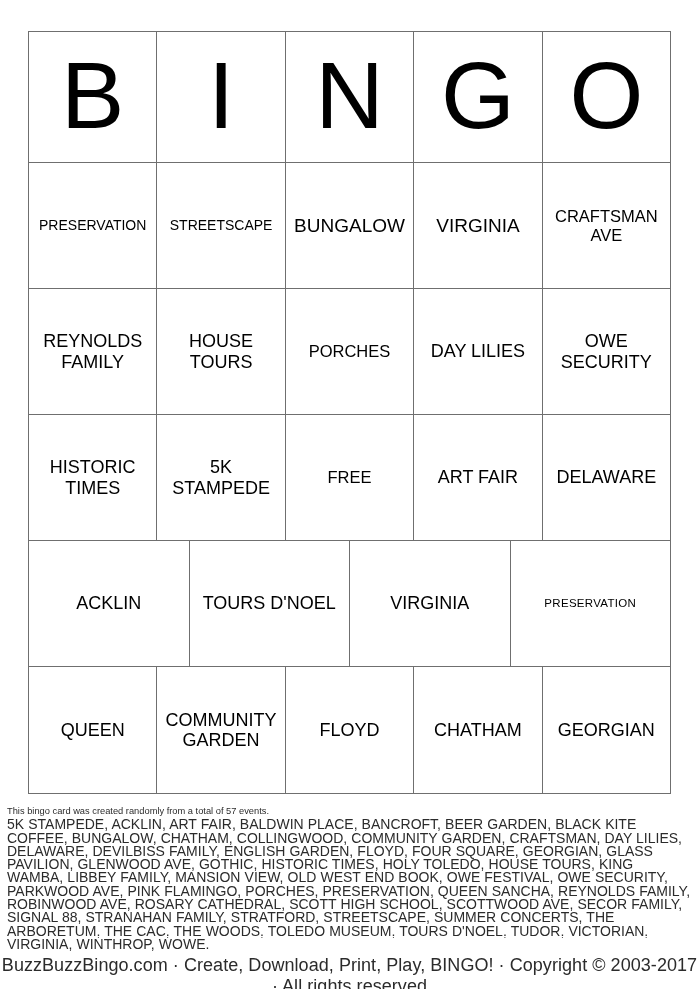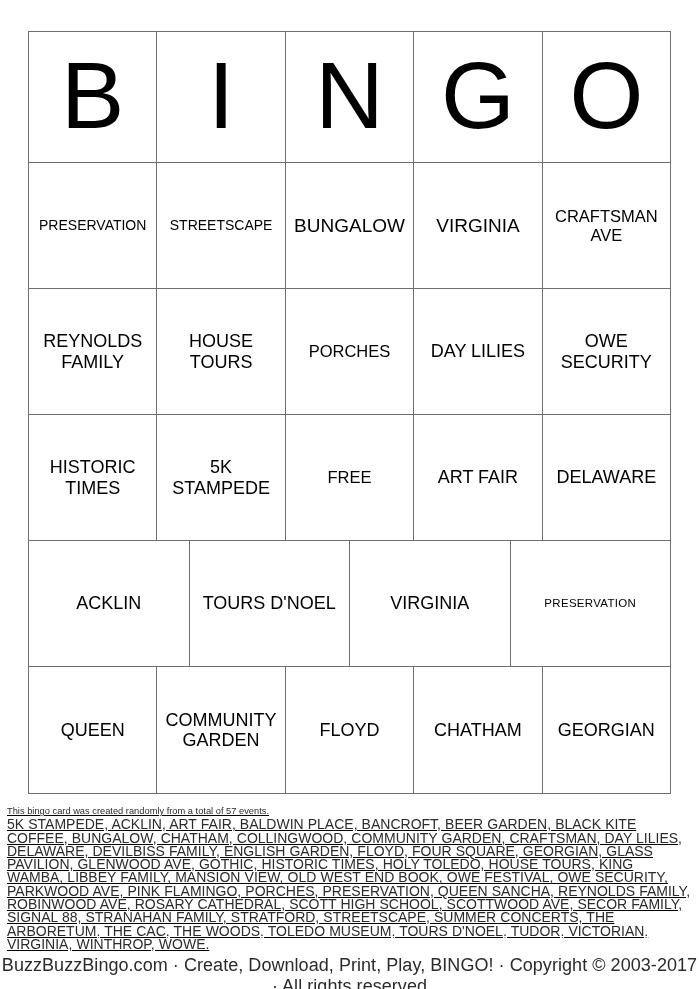--- a/index.html
+++ b/index.html
@@ -71,21 +71,20 @@
   .sz-xs { font-size: 11.5px; letter-spacing: .3px; }
 
   .cell-text { display: block; }
 
   
   #notes {
     position: absolute;
     left: 7px;
     top: 805px;
     width: 685px;
-    text-decoration: underline;
   }
 
   #notes-intro {
     font-size: 9.3px;
     line-height: 13.2px;
     color: #2b2b2b;
   }
 
   #notes-words {
     font-size: 14px;

